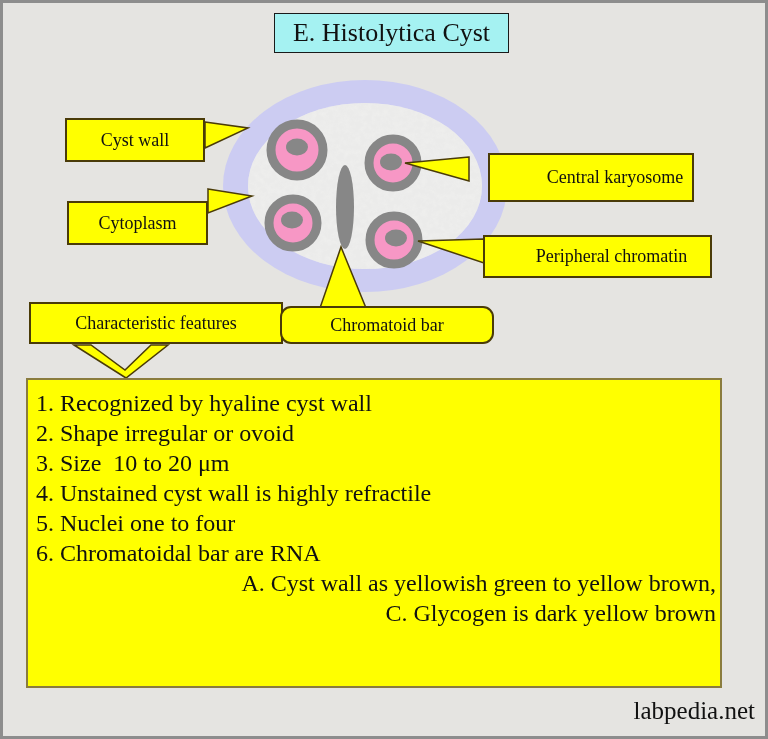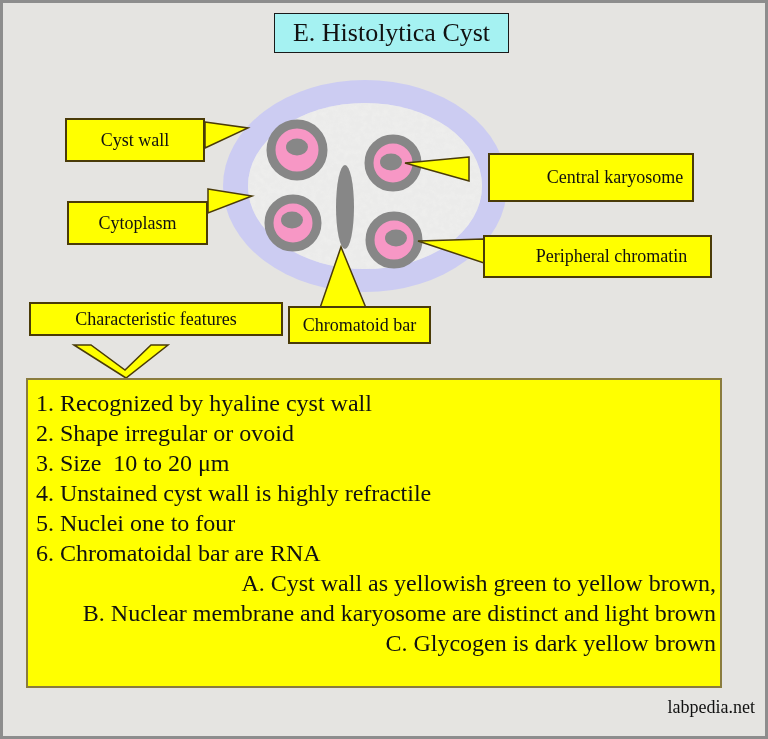--- a/index.html
+++ b/index.html
@@ -24,33 +24,33 @@
   }
   .callout {
     position:absolute; background:#ffff00; border:2px solid #4a3b08;
     box-sizing:border-box; display:flex; align-items:center; justify-content:center;
     font-size:18px; white-space:nowrap; z-index:3;
   }
   #cyst-wall-label            { left:65px;  top:118px; width:140px; height:44px; }
   #cytoplasm-label            { left:67px;  top:185px; width:141px; height:44px;margin-top:16px; }
   #central-karyosome-label    { left:488px; top:153px; width:206px; height:49px;padding-left:48px; }
   #peripheral-chromatin-label { left:483px; top:235px; width:229px; height:43px;padding-left:28px; }
-  #characteristic-features-label { left:29px; top:302px; width:254px; height:34px;text-align:center; }
-  #chromatoid-bar-label       { left:288px; top:306px; width:143px; height:38px; }
+  #characteristic-features-label { left:29px; top:302px; width:254px; height:42px;text-align:center; }
+  #chromatoid-bar-label       { left:280px; top:306px; width:214px; height:38px;border-radius:11px; }
   .features-box {
     position:absolute; left:26px; top:378px; width:696px; height:310px;
     background:#ffff00; border:2px solid #8a7c3e; box-sizing:border-box;
     padding:8px 4px 0 8px; z-index:2;
   }
   .feature-line {
     font-size:24px; line-height:30px; white-space:pre;
   }
   .feature-line.indent { padding-left:14px;text-align:right; }
   .watermark {
-    position:absolute; right:13px; top:697px; font-size:18px; z-index:3;
+    position:absolute; right:13px; top:697px; font-size:25px; z-index:3;
   }
 </style>
 </head>
 <body>
 
 <div class="frame"></div>
 
 <svg class="diagram" viewBox="0 0 768 739" xmlns="http://www.w3.org/2000/svg">
   <defs>
     <filter id="grain" x="-10%" y="-10%" width="120%" height="120%">
@@ -110,17 +110,16 @@
 </div>
 
 <div class="features-box">
   <div class="feature-line">1. Recognized by hyaline cyst wall</div>
   <div class="feature-line">2. Shape irregular or ovoid</div>
   <div class="feature-line">3. Size  10 to 20 μm</div>
   <div class="feature-line">4. Unstained cyst wall is highly refractile</div>
   <div class="feature-line">5. Nuclei one to four</div>
   <div class="feature-line">6. Chromatoidal bar are RNA</div>
   <div class="feature-line indent"> A. Cyst wall as yellowish green to yellow brown,</div>
-  <div class="feature-line indent"> B. Nuclear membrane and karyosome are distinct and light brown</div>
   <div class="feature-line indent"> C. Glycogen is dark yellow brown</div>
 </div>
 
 <div class="watermark">labpedia.net</div>
 
 </body></html>

